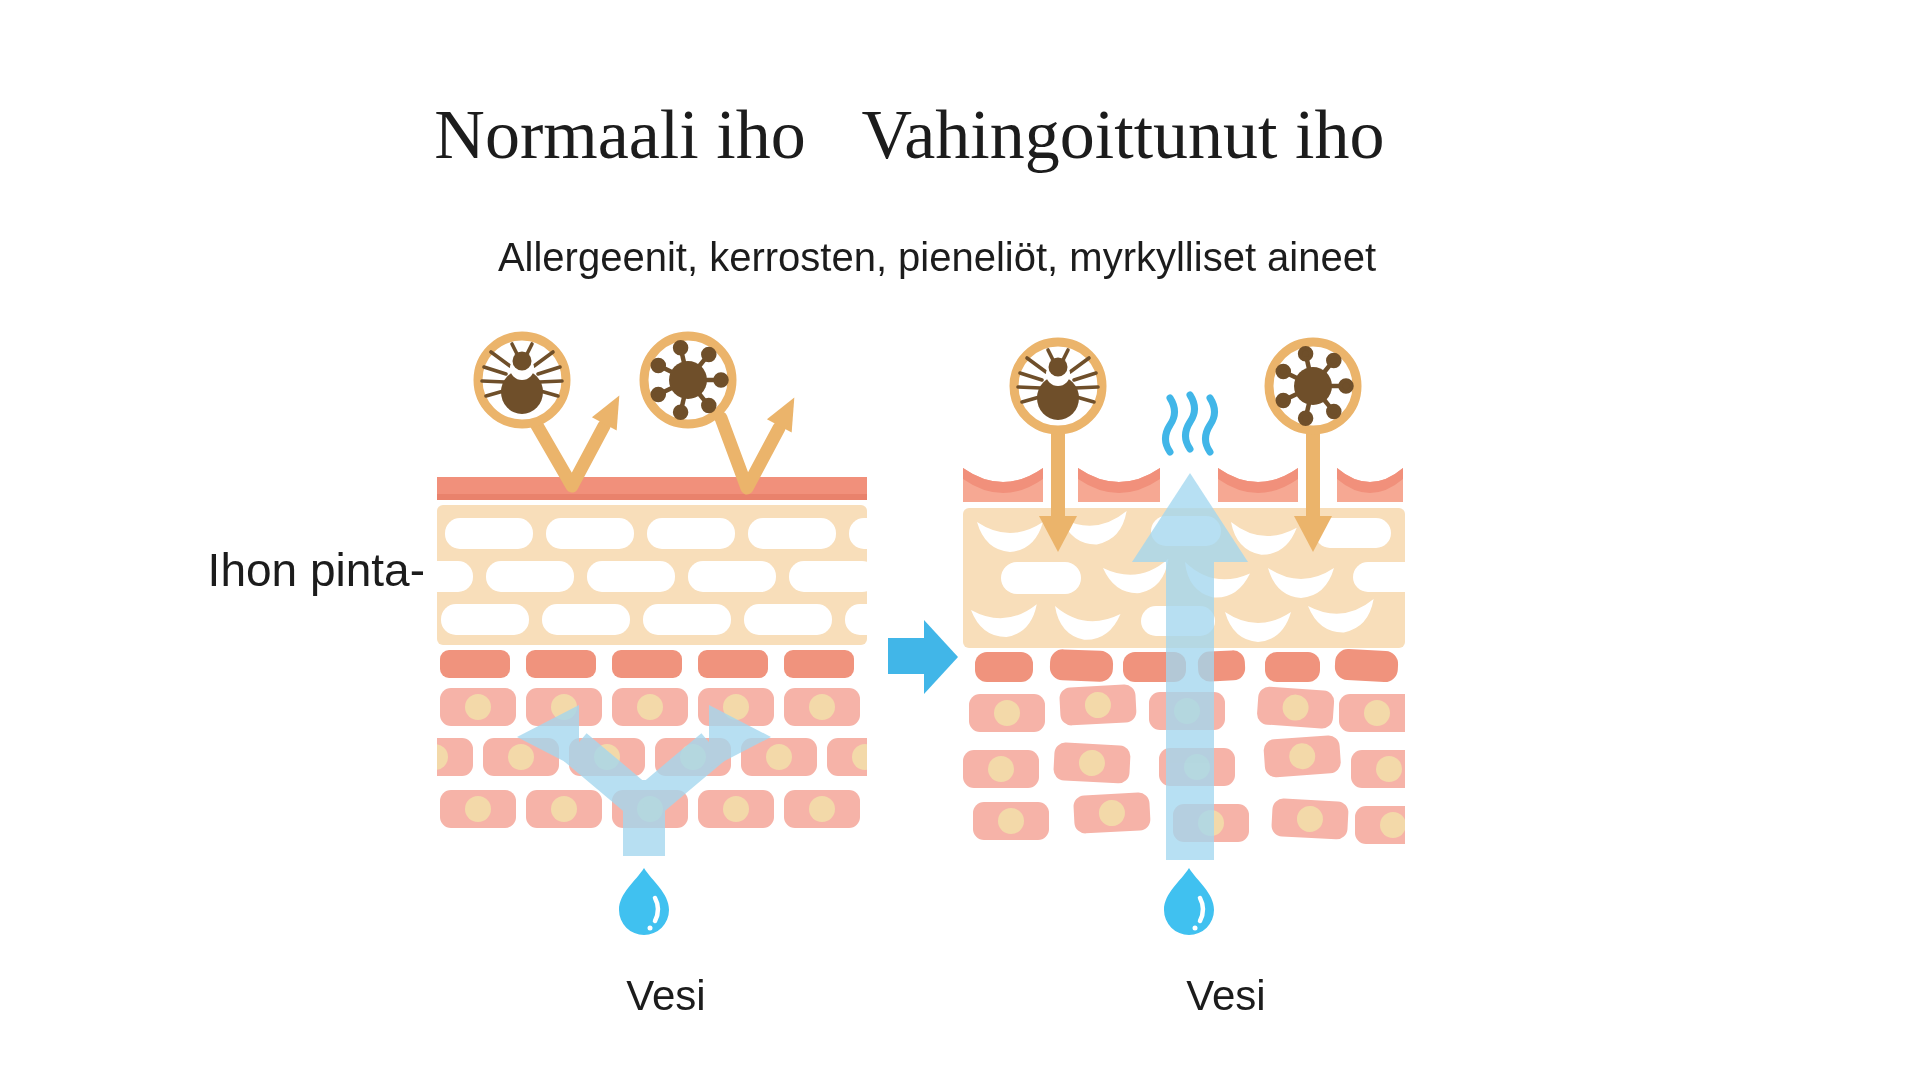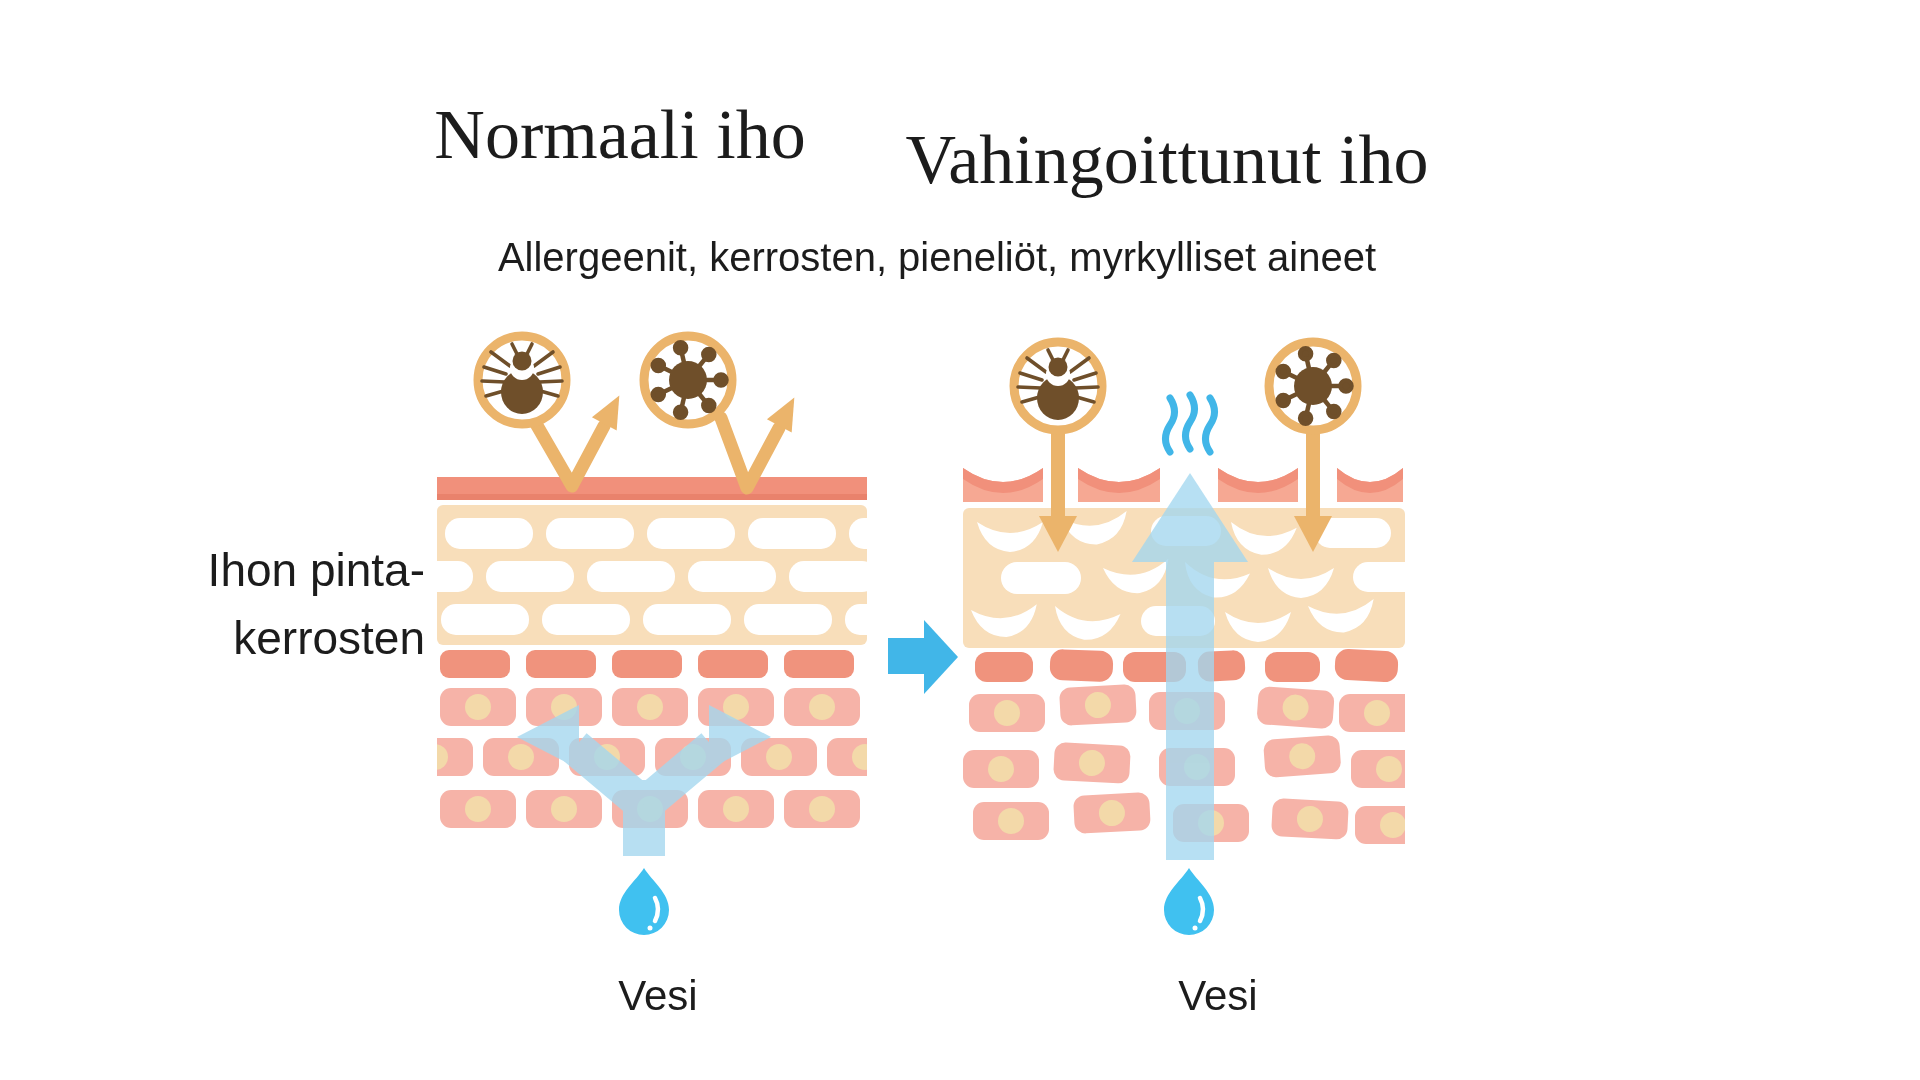--- a/index.html
+++ b/index.html
@@ -7,26 +7,26 @@
     --surface:#f1907b; --surface-dark:#e9826c; --surface-light:#f6a893;
     --epidermis:#f8deba; --granular:#f0937d; --basal:#f6b3a8; --nucleus:#f3d9a9;
     --water-blue:#41b6e8; --water-light:#a3d7ef; --drop-blue:#40c1f0; --cell-white:#ffffff;
   }
   html,body{margin:0;padding:0;}
   body{background:var(--background);font-family:"Liberation Sans", sans-serif;}
   .canvas{position:relative;width:1664px;height:1080px;background:var(--background);overflow:hidden;}
   .title{position:absolute;top:100px;transform:translateX(-50%);font-family:"Liberation Serif", serif;
          font-size:70px;line-height:70px;color:var(--text);white-space:nowrap;font-weight:500;}
   .title-left{left:620px;}
-  .title-right{left:1167px;margin-top:25px;}
+  .title-right{left:1123px;}
   .subtitle{position:absolute;top:233px;left:937px;transform:translateX(-50%);
             font-size:40px;line-height:48px;color:var(--text);white-space:nowrap;}
   .side-label{position:absolute;top:536px;left:0;width:425px;text-align:right;
               font-size:46px;line-height:68px;color:var(--text);}
-  .vesi{position:absolute;top:972px;transform:translateX(-50%);font-size:42px;line-height:48px;color:var(--text);}
+  .vesi{position:absolute;top:972px;transform:translateX(-50%);font-size:42px;line-height:48px;color:var(--text);margin-left:8px;}
   .vesi-left{left:658px;}
   .vesi-right{left:1218px;}
   svg{position:absolute;display:block;}
   .svg-left{left:437px;top:300px;}
   .svg-right{left:963px;top:300px;}
   .svg-mid{left:880px;top:612px;}
   .f-white{fill:var(--cell-white);} .f-gold{fill:var(--gold);}
   .f-brown{fill:var(--brown);} .s-brown{stroke:var(--brown);}
   .f-surface{fill:var(--surface);} .f-surface-dark{fill:var(--surface-dark);} .f-surface-light{fill:var(--surface-light);}
   .f-epi{fill:var(--epidermis);} .f-gran{fill:var(--granular);} .f-basal{fill:var(--basal);} .f-nuc{fill:var(--nucleus);}
@@ -38,21 +38,20 @@
 <body>
 
 <div class="canvas">
 
   <div class="title title-left">Normaali iho</div>
   <div class="title title-right">Vahingoittunut iho</div>
   <div class="subtitle">Allergeenit, kerrosten, pieneliöt, myrkylliset aineet</div>
 
   <div class="side-label">
     <div>Ihon pinta-</div>
-    <div>kerrosten</div>
   </div>
 
   <svg class="svg-left" width="430" height="645" viewBox="0 0 430 645">
     <defs>
       <clipPath id="epiL">
           <rect x="0" y="205" width="430" height="140" rx="6"></rect>
         </clipPath>
       <g id="brick">
           <rect width="88" height="31" rx="15" class="f-white"></rect>
         </g>

